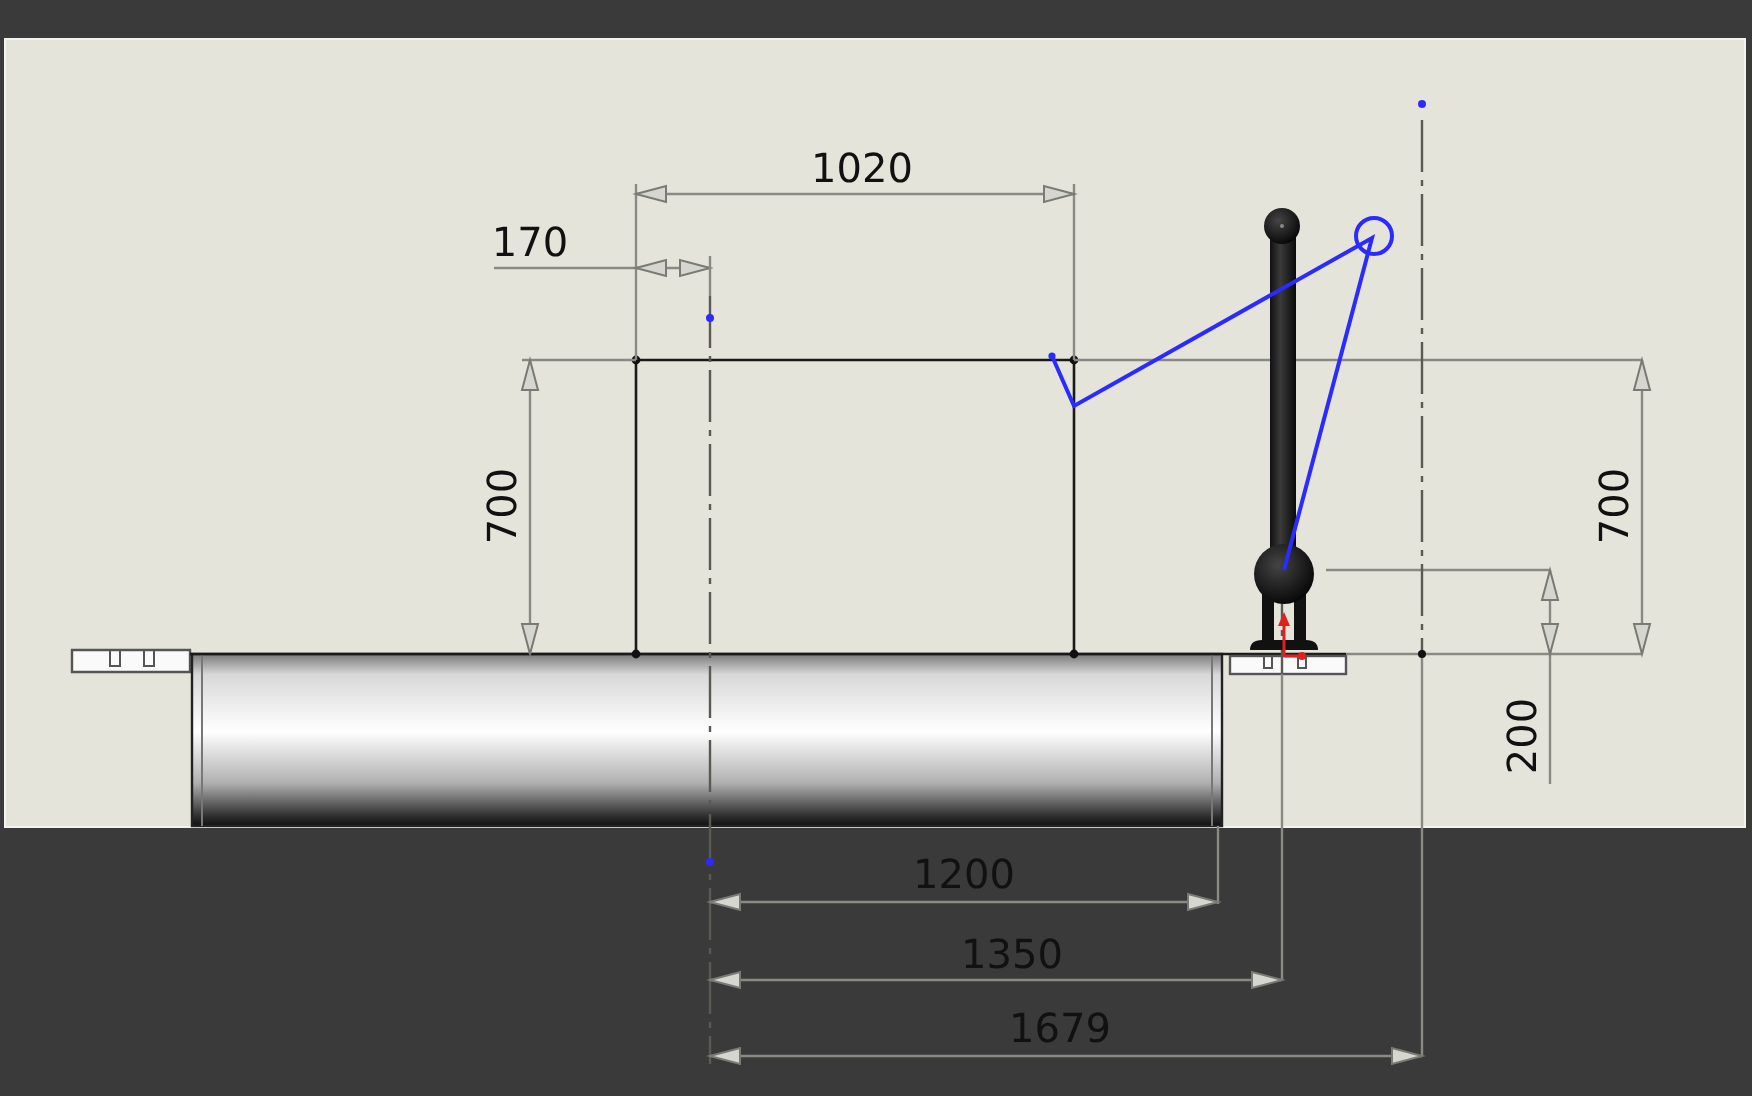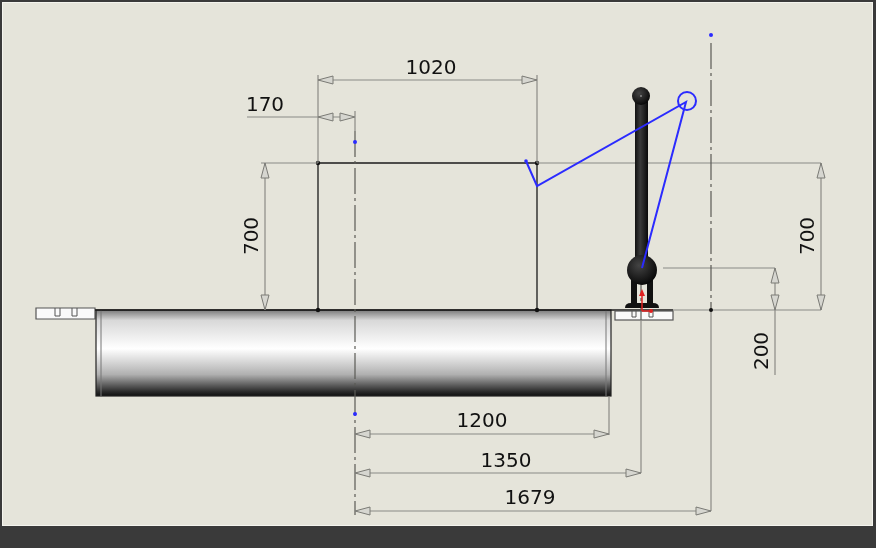--- a/index.html
+++ b/index.html
@@ -1,17 +1,17 @@
 <!DOCTYPE html>
 <html><head>
 <meta charset="utf-8">
 <style>
   html, body { margin: 0; padding: 0; }
   body { width: 876px; height: 548px; background: #3a3a3a; overflow: hidden; font-family: "Liberation Sans", sans-serif; }
-  #canvas { position: absolute; left: 2px; top: 2px; width: 871px; height: 524px; background: #e5e4da; border: 1px solid #f4f4ee; box-sizing: border-box; }
+  #canvas { position: absolute; left: 2px; top: 19px; width: 871px; height: 395px; background: #e5e4da; border: 1px solid #f4f4ee; box-sizing: border-box; }
   svg { position: absolute; left: 0; top: 0; }
   .dim-text { font-family: "DejaVu Sans", sans-serif; font-size: 20px; fill: #111; }
   .ext { stroke: #8a8a85; stroke-width: 1.2; fill: none; }
   .dimline { stroke: #8a8a85; stroke-width: 1.2; fill: none; }
   .edge { stroke: #1a1a1a; stroke-width: 1.3; fill: none; }
   .center { stroke: #5a5a55; stroke-width: 1.2; stroke-dasharray: 26 4 3 4; fill: none; }
   .blue { stroke: #2b2bff; stroke-width: 2; fill: none; }
   .arrow { fill: #d6d6d0; stroke: #7a7a75; stroke-width: 1; }
 </style>
 </head>

